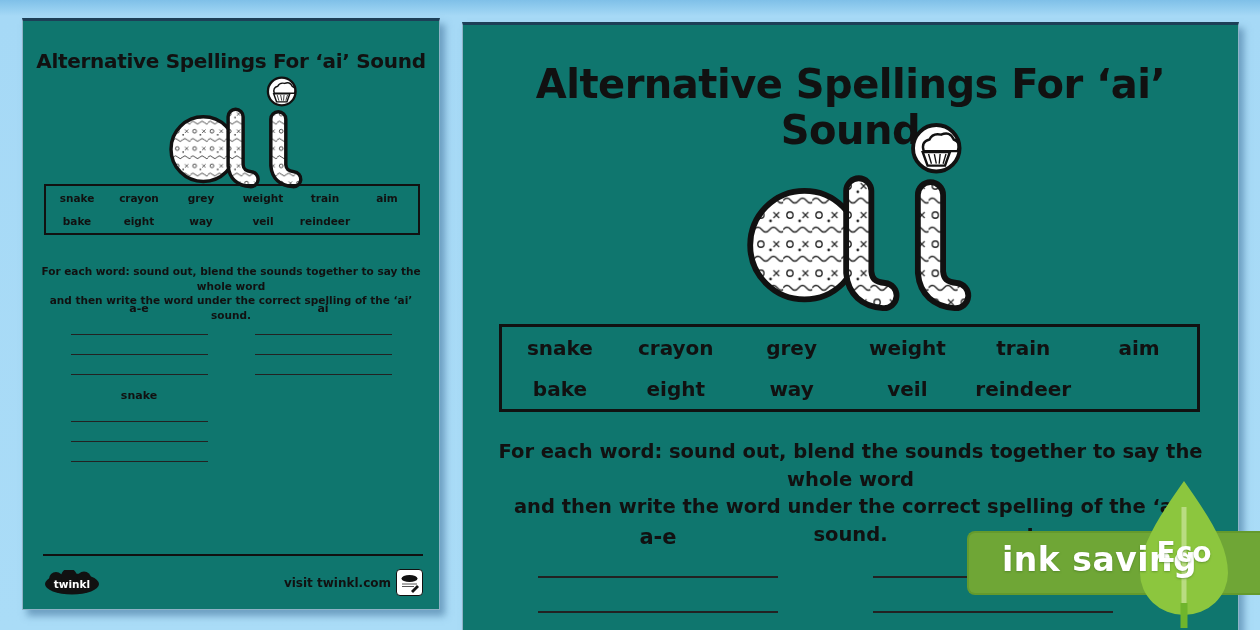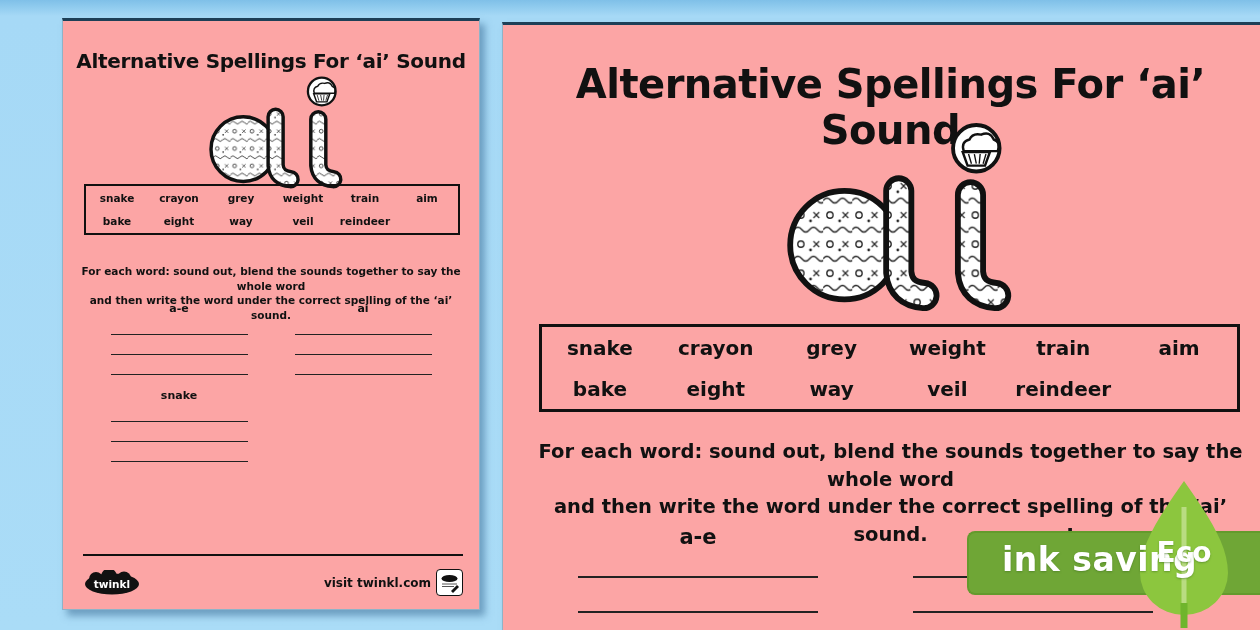--- a/index.html
+++ b/index.html
@@ -2,24 +2,23 @@
 <html><head>
 <meta charset="utf-8">
 <style>
   html,body{margin:0;padding:0;}
   body{
     width:1260px;height:630px;position:relative;overflow:hidden;
     background:linear-gradient(180deg,#7fc0e8 0px,#a6d9f6 16px,#aadcf7 100%);
     font-family:"DejaVu Sans","Liberation Sans",sans-serif;color:#111;
   }
   .page{
-    position:absolute;background:#fca5a5;
+    position:absolute;background:#0f766e;
     border:1px solid #8fb3c7;border-top:3px solid #1d3f57;
     box-shadow:5px 6px 7px rgba(60,110,150,.55);
-    margin-left:40px;
   }
   .page-small{left:22px;top:18px;width:416px;height:588px;}
   .page-large{left:462px;top:22px;width:775px;height:980px;}
 
   
   .title-sm{position:absolute;left:0;right:0;top:28px;text-align:center;
     font-size:20px;font-weight:800;letter-spacing:-.3px;}
   .aiart-sm{position:absolute;left:50%;transform:translateX(-50%);top:54px;}
   .wordbox-sm{position:absolute;left:21px;top:163px;width:372px;height:47px;
     border:2px solid #111;display:grid;grid-template-columns:repeat(6,1fr);

